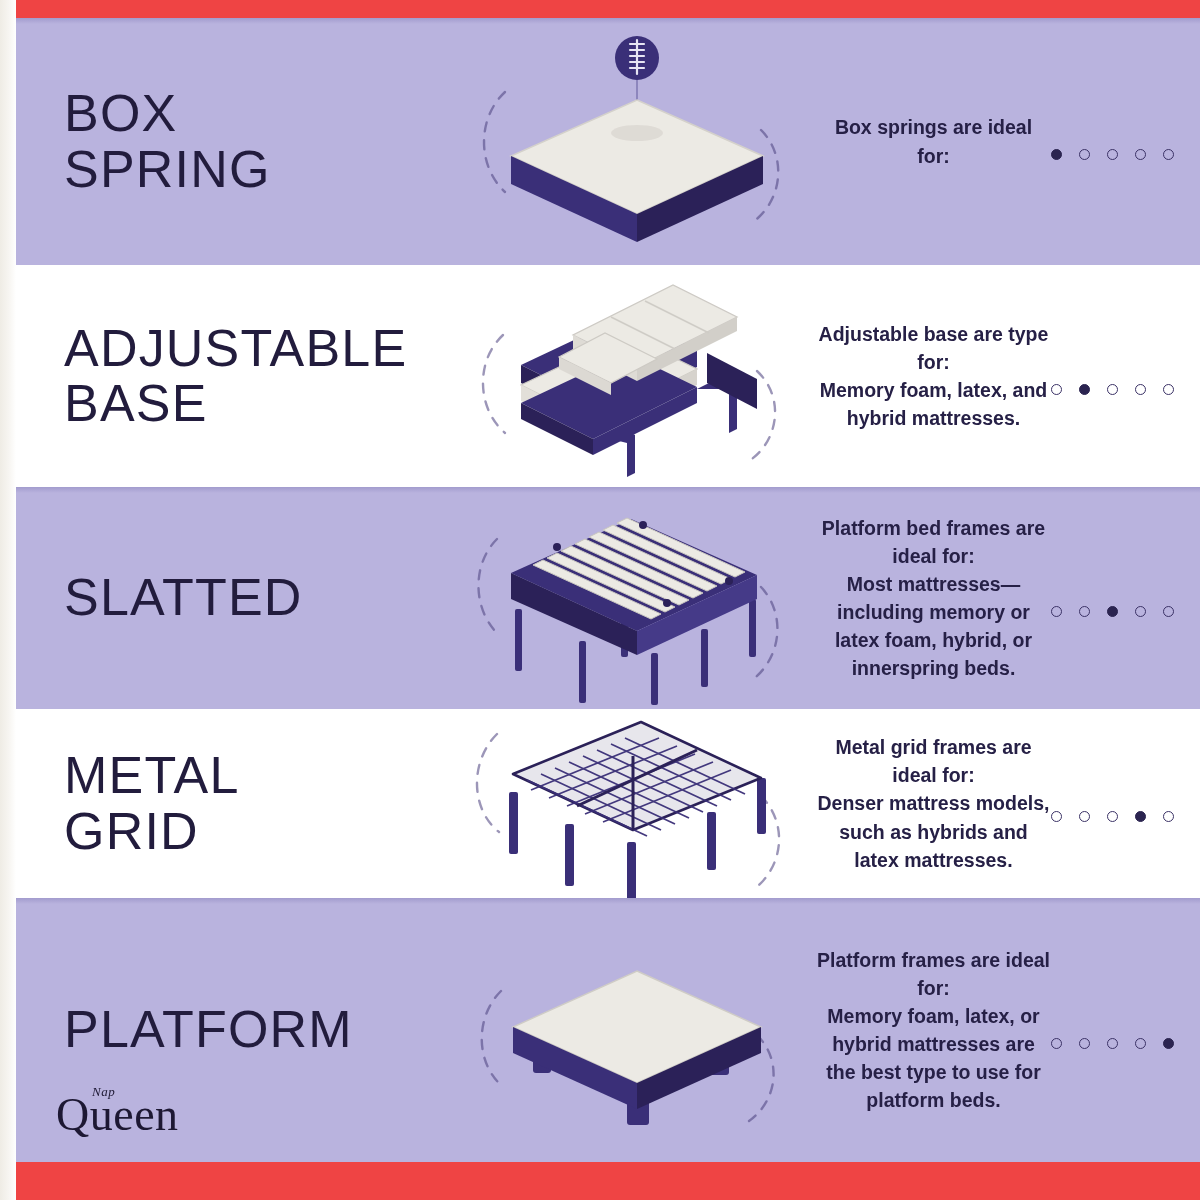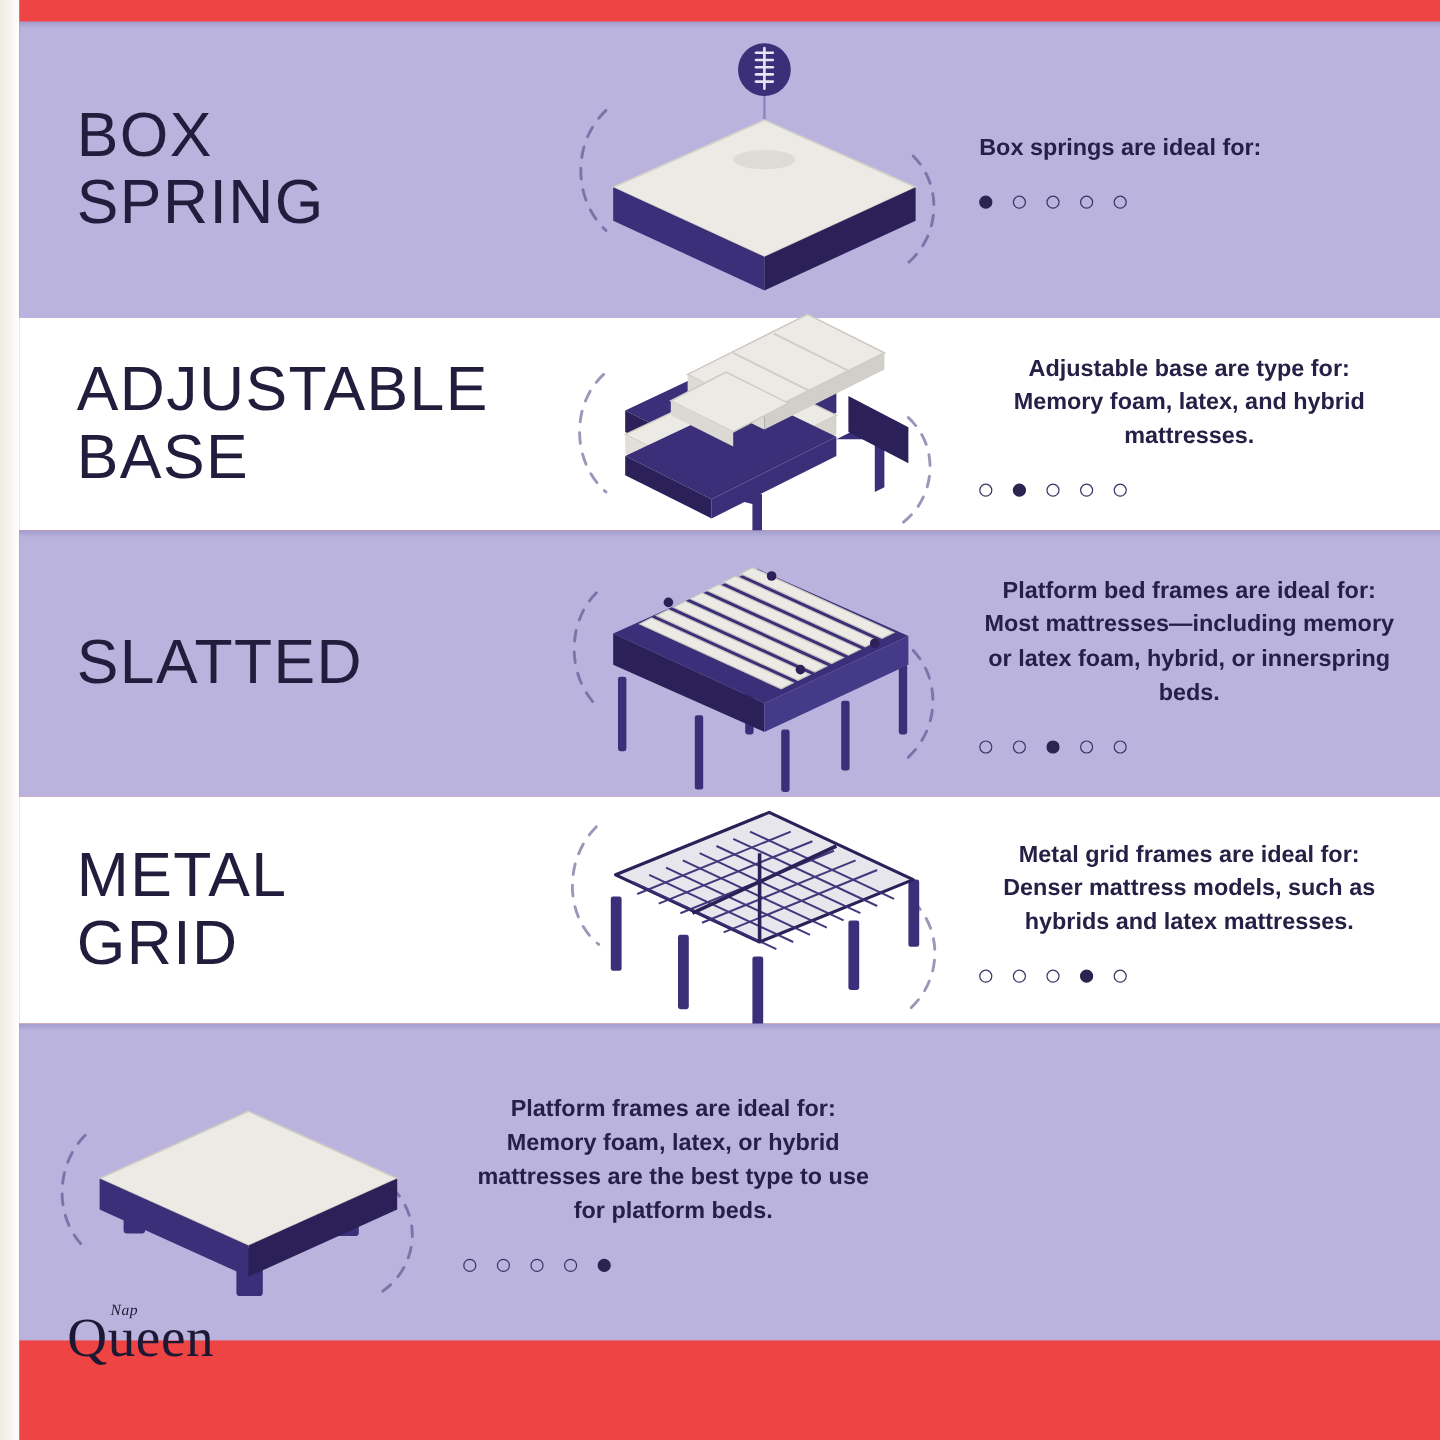--- a/index.html
+++ b/index.html
@@ -47,21 +47,21 @@
   }
   .art-cell{
     width:370px;flex:0 0 370px;
     display:flex;align-items:center;justify-content:center;
     position:relative;
   }
   .text-cell{
     flex:1 1 auto;
     padding-right:26px;
     box-sizing:border-box;
-    display:flex;flex-direction:column;align-items:flex-start;
+    display:flex;align-items:center;
   }
   .blurb{
     text-align:center;
     color:#262046;
     font-size:19.5px;
     line-height:1.44;
     font-weight:bold;
     max-width:350px;
   }
   .blurb .lead{display:block;}
@@ -128,21 +128,21 @@
           <div class="blurb"><span class="lead">Box springs are ideal for:</span></div>
           <div class="dots">
             <span class="dot on"></span>
             <span class="dot"></span>
             <span class="dot"></span>
             <span class="dot"></span>
             <span class="dot"></span>
           </div>
         </div>
       </div>
-      <div class="row plain" style="height: 177px;">
+      <div class="row plain" style="height: 222px;">
         <div class="title-cell">
           <div class="title">ADJUSTABLE
 BASE</div>
         </div>
         <div class="art-cell">
   <svg width="340" height="215" viewBox="0 0 340 215">
     <g opacity="0.55" stroke="#4a3f7d" stroke-width="2.4" fill="none" stroke-dasharray="9 9" stroke-linecap="round">
       <path d="M42 66 C 14 92, 16 140, 44 164"></path>
       <path d="M296 102 C 324 128, 318 172, 288 192"></path>
     </g>
@@ -287,20 +287,23 @@
           <div class="dots">
             <span class="dot"></span>
             <span class="dot"></span>
             <span class="dot"></span>
             <span class="dot on"></span>
             <span class="dot"></span>
           </div>
         </div>
       </div>
       <div class="row tint" style="height: 264px;">
+        <div class="title-cell">
+          <div class="title">PLATFORM</div>
+        </div>
         <div class="art-cell">
   <svg width="340" height="215" viewBox="0 0 340 215">
     <g opacity="0.55" stroke="#4a3f7d" stroke-width="2.4" fill="none" stroke-dasharray="9 9" stroke-linecap="round">
       <path d="M40 68 C 14 94, 14 140, 42 164"></path>
       <path d="M296 112 C 322 138, 316 178, 288 198"></path>
     </g>
     <g fill="#3a2f78">
       <rect x="246" y="118" width="22" height="34" rx="3"></rect>
       <rect x="166" y="162" width="22" height="40" rx="3"></rect>
       <rect x="72" y="122" width="18" height="28" rx="3"></rect>

